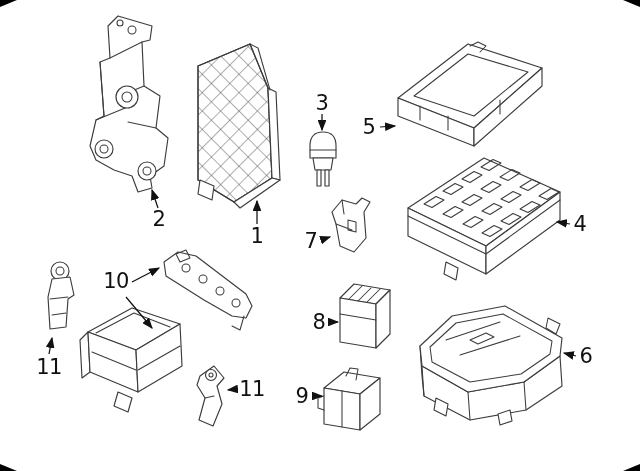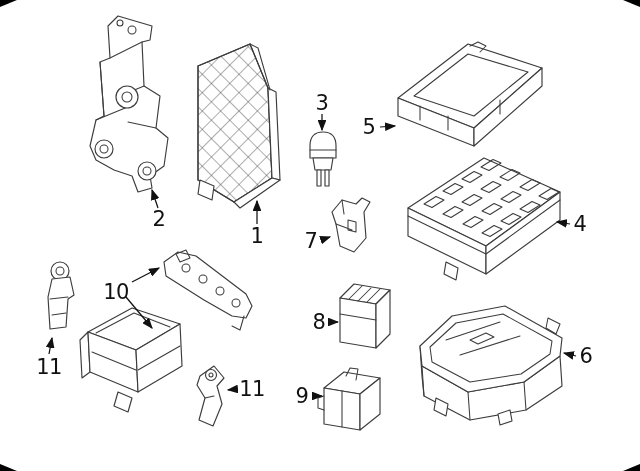--- a/index.html
+++ b/index.html
@@ -191,17 +191,17 @@
 
   <div class="callout" style="left:257px; top:236px">1</div>
   <div class="callout" style="left:159px; top:219px">2</div>
   <div class="callout" style="left:322px; top:103px">3</div>
   <div class="callout" style="left:580px; top:224px">4</div>
   <div class="callout" style="left:369px; top:127px">5</div>
   <div class="callout" style="left:586px; top:356px">6</div>
   <div class="callout" style="left:311px; top:241px">7</div>
   <div class="callout" style="left:319px; top:322px">8</div>
   <div class="callout" style="left:302px; top:396px">9</div>
-  <div class="callout" style="left:116px; top:292px">10</div>
+  <div class="callout" style="left:116px; top:281px">10</div>
   <div class="callout" style="left:49px;  top:367px">11</div>
   <div class="callout" style="left:252px; top:389px">11</div>
 
 </div>
 
 </body></html>

